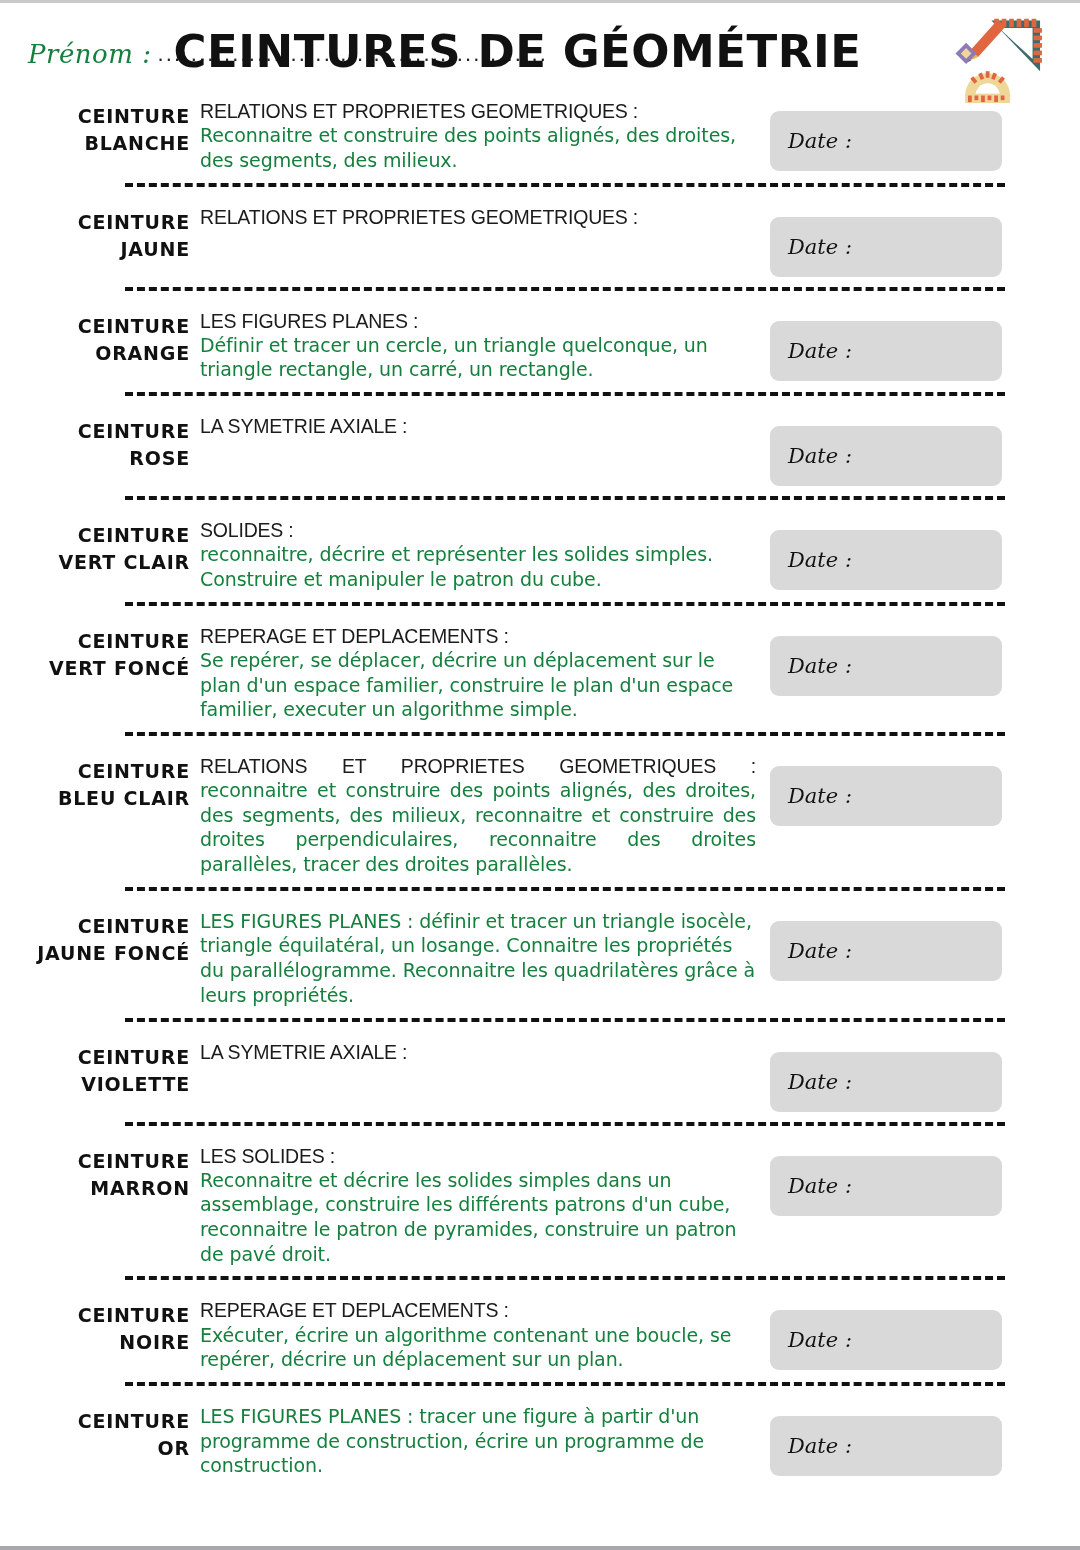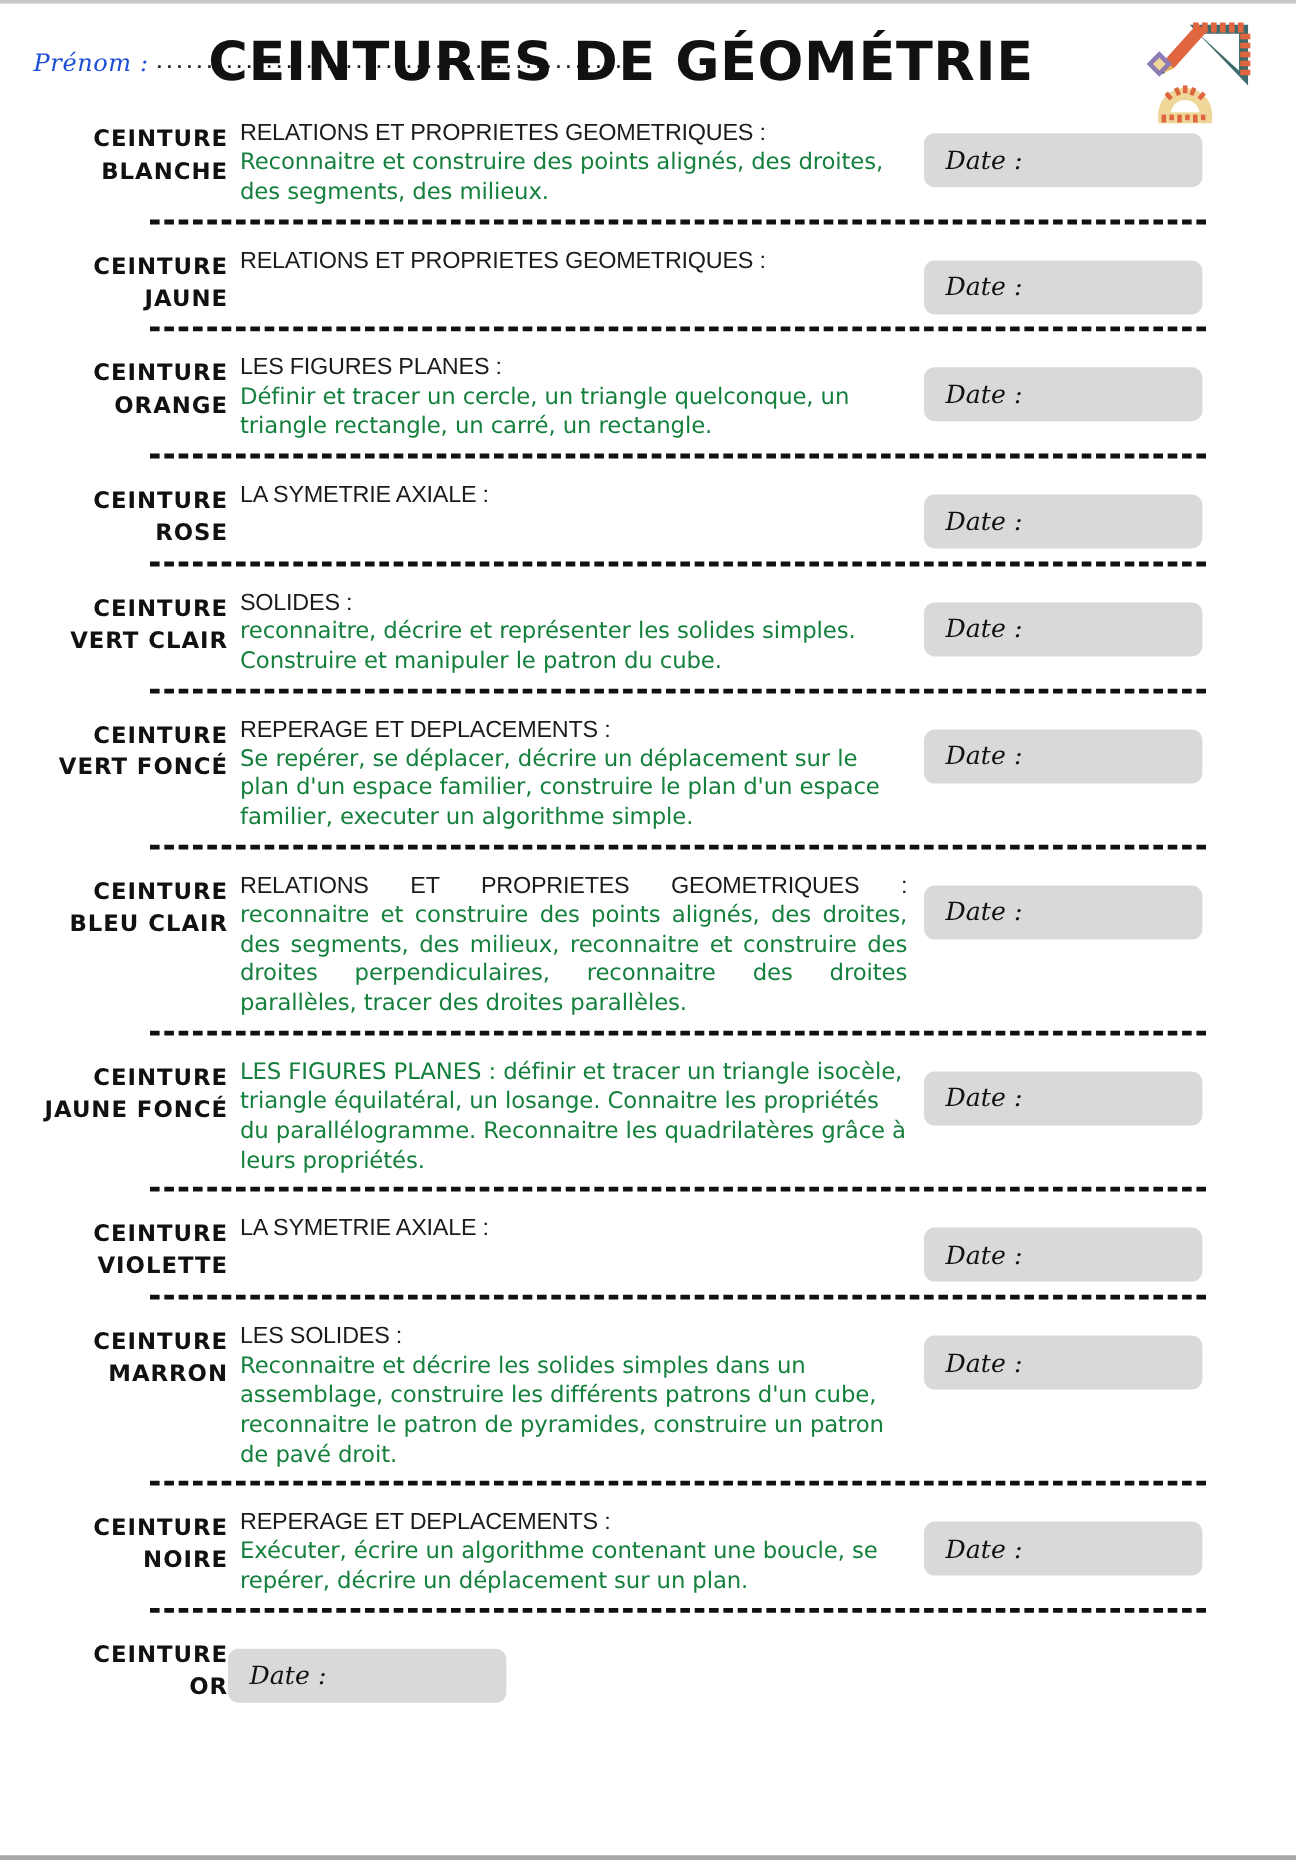--- a/index.html
+++ b/index.html
@@ -28,22 +28,22 @@
     position: absolute;
     left: 28px;
     top: 36px;
     display: flex;
     align-items: baseline;
     white-space: nowrap;
   }
   .prenom-label {
     font-family: "DejaVu Serif", serif;
     font-style: italic;
-    font-size: 20px;
-    color: #1d4ed8;
+    font-size: 26px;
+    color: #15803d;
     letter-spacing: 0.5px;
   }
   .prenom-dots {
     font-family: "Liberation Sans", sans-serif;
     font-size: 22px;
     letter-spacing: 2.2px;
     color: #222;
     margin-left: 6px;
     position: relative;
     top: -2px;
@@ -126,21 +126,21 @@
   }
   .date-cell {
     flex: 0 0 232px;
     width: 232px;
     display: flex;
     align-items: flex-start;
     padding-top: 12px;
   }
   .date-box {
     width: 232px;
-    height: 45px;
+    height: 60px;
     background: #d9d9d9;
     border-radius: 9px;
     display: flex;
     align-items: center;
     padding-left: 18px;
     box-sizing: border-box;
   }
   .date-box span {
     font-family: "DejaVu Serif", serif;
     font-style: italic;
@@ -425,20 +425,23 @@
         </div>
       </div>
       <div class="sep-wrap">
         <div class="sep"></div>
       </div>
       <div class="row">
         <div class="belt-cell">
           <span class="belt-name">CEINTURE</span>
           <span class="belt-name">OR</span>
         </div>
+        <div class="desc-cell">
+          <div class="desc-body">LES FIGURES PLANES : tracer une figure à partir d'un programme de construction, écrire un programme de construction.</div>
+        </div>
         <div class="date-cell">
           <div class="date-box">
             <span>Date :</span>
           </div>
         </div>
       </div>
     </div>
 
 </div>
 

